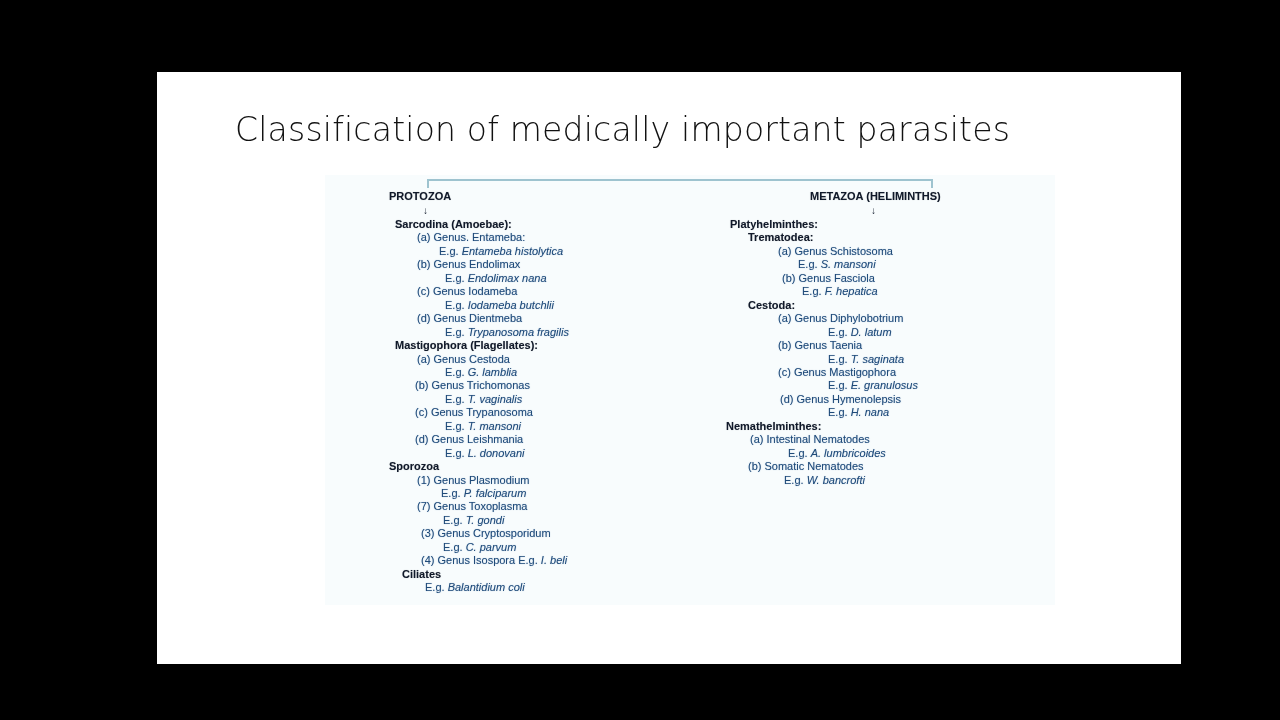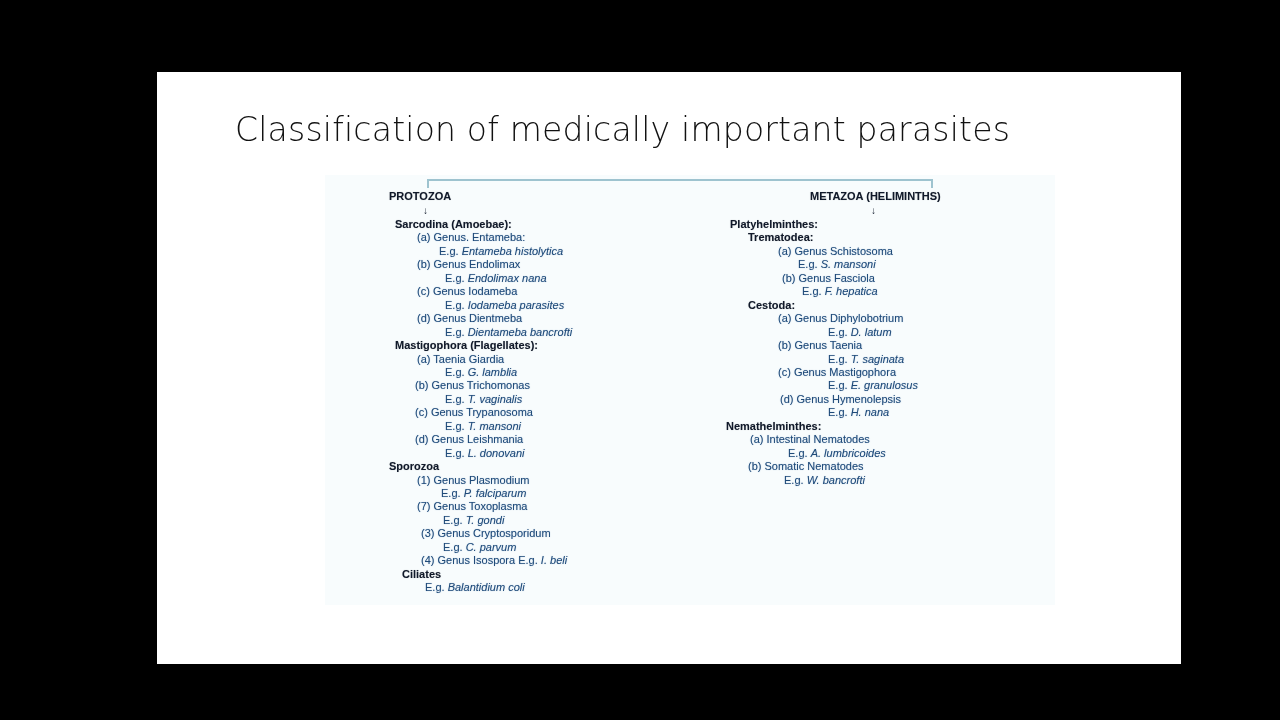--- a/index.html
+++ b/index.html
@@ -33,25 +33,25 @@
   <div class="line head" style="left:653px; top:118px;">METAZOA (HELIMINTHS)</div>
   <div class="arrow" style="left:714px; top:134px;">↓</div>
 
   <div class="col" id="left-col" style="left:232px; top:146px;">
       <div class="line head" style="left: 6px; top: 0px;"><span>Sarcodina (Amoebae):</span></div>
       <div class="line" style="left: 28px; top: 13.45px;"><span>(a) Genus. Entameba:</span></div>
       <div class="line" style="left: 50px; top: 26.9px;"><span>E.g. </span><i>Entameba histolytica</i></div>
       <div class="line" style="left: 28px; top: 40.35px;"><span>(b) Genus Endolimax</span></div>
       <div class="line" style="left: 56px; top: 53.8px;"><span>E.g. </span><i>Endolimax nana</i></div>
       <div class="line" style="left: 28px; top: 67.25px;"><span>(c) Genus Iodameba</span></div>
-      <div class="line" style="left: 56px; top: 80.7px;"><span>E.g. </span><i>Iodameba parasites</i></div>
+      <div class="line" style="left: 56px; top: 80.7px;"><span>E.g. </span><i>Iodameba butchlii</i></div>
       <div class="line" style="left: 28px; top: 94.15px;"><span>(d) Genus Dientmeba</span></div>
-      <div class="line" style="left: 56px; top: 107.6px;"><span>E.g. </span><i>Dientameba bancrofti</i></div>
+      <div class="line" style="left: 56px; top: 107.6px;"><span>E.g. </span><i>Trypanosoma fragilis</i></div>
       <div class="line head" style="left: 6px; top: 121.05px;"><span>Mastigophora (Flagellates):</span></div>
-      <div class="line" style="left: 28px; top: 134.5px;"><span>(a) Taenia Giardia</span></div>
+      <div class="line" style="left: 28px; top: 134.5px;"><span>(a) Genus Cestoda</span></div>
       <div class="line" style="left: 56px; top: 147.95px;"><span>E.g. </span><i>G. lamblia</i></div>
       <div class="line" style="left: 26px; top: 161.4px;"><span>(b) Genus Trichomonas</span></div>
       <div class="line" style="left: 56px; top: 174.85px;"><span>E.g. </span><i>T. vaginalis</i></div>
       <div class="line" style="left: 26px; top: 188.3px;"><span>(c) Genus Trypanosoma</span></div>
       <div class="line" style="left: 56px; top: 201.75px;"><span>E.g. </span><i>T. mansoni</i></div>
       <div class="line" style="left: 26px; top: 215.2px;"><span>(d) Genus Leishmania</span></div>
       <div class="line" style="left: 56px; top: 228.65px;"><span>E.g. </span><i>L. donovani</i></div>
       <div class="line head" style="left: 0px; top: 242.1px;"><span>Sporozoa</span></div>
       <div class="line" style="left: 28px; top: 255.55px;"><span>(1) Genus Plasmodium</span></div>
       <div class="line" style="left: 52px; top: 269px;"><span>E.g. </span><i>P. falciparum</i></div>

